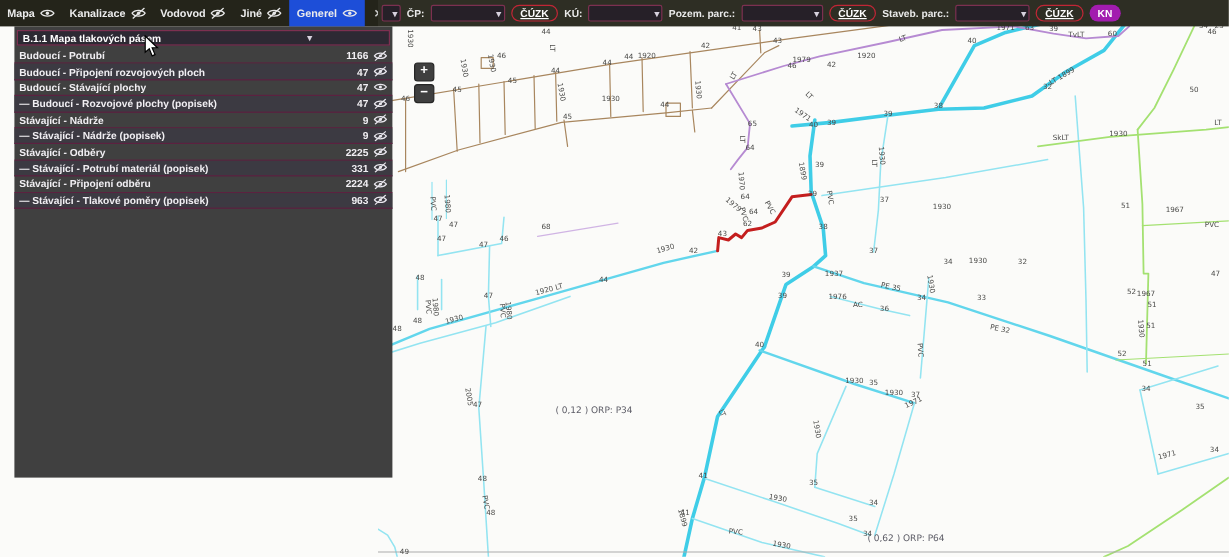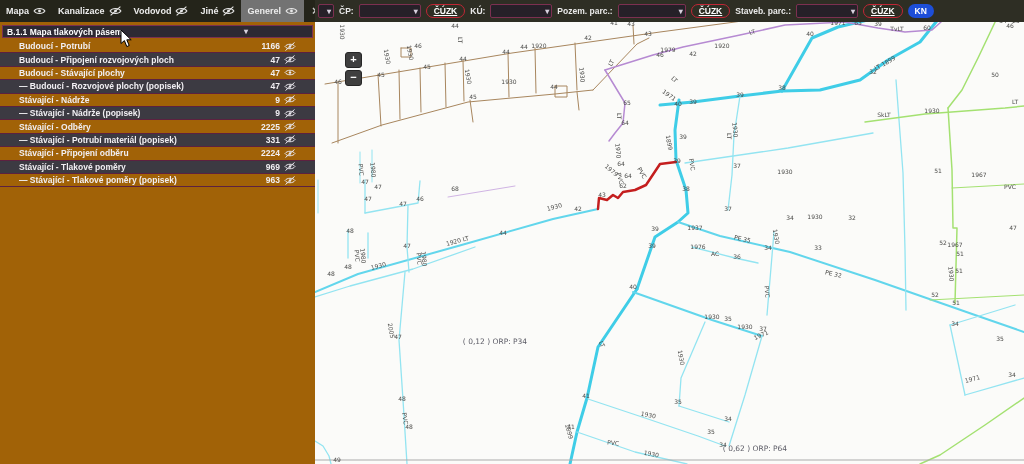--- a/index.html
+++ b/index.html
@@ -4,47 +4,47 @@
 <style>
   html,body{margin:0;padding:0;}
   body{width:1024px;height:464px;position:relative;overflow:hidden;
        font-family:"Liberation Sans",sans-serif;background:#fbfbf9;}
 
   
   .tabbar{position:absolute;left:0;top:0;width:315px;height:22px;background:#24241a;
           display:flex;align-items:stretch;z-index:30;}
   .tab{display:flex;align-items:center;gap:4px;padding:0 6px;color:#ececec;
        font-size:9px;font-weight:bold;cursor:default;}
-  .tab.active{background:#737373;}
+  .tab.active{background:#1d4ed8;}
   .tab svg{width:13px;height:10px;color:#e8e8e8;}
   .close-x{margin-left:auto;color:#c9c9c9;font-size:12px;font-weight:bold;
            padding:0 8px;display:flex;align-items:center;}
 
   
   .searchbar{position:absolute;left:315px;top:0;width:709px;height:22px;background:#2e2e24;
              display:flex;align-items:center;gap:5px;padding:0 3px;box-sizing:border-box;
              z-index:30;color:#eaeaea;font-size:8.5px;font-weight:bold;}
   .sb-label{white-space:nowrap;}
   .sel{height:14px;background:#262028;border:1px solid #7c3050;border-radius:2px;
        display:flex;align-items:center;justify-content:flex-end;color:#cfc8d4;
        font-size:8px;padding:0 2px;box-sizing:border-box;}
   .sel .chev{font-size:8px;color:#d8d2de;}
   .btn-cuzk{height:14px;border:1.5px solid #c12636;border-radius:8px;background:transparent;
             color:#fff;font-size:8.5px;font-weight:bold;display:flex;align-items:center;
             padding:0 7px;box-sizing:border-box;text-decoration:underline;}
-  .btn-kn{height:14px;border-radius:8px;background:#1d4ed8;color:#fff;font-size:8.5px;
+  .btn-kn{height:14px;border-radius:8px;background:#a21caf;color:#fff;font-size:8.5px;
           font-weight:bold;display:flex;align-items:center;padding:0 7px;box-sizing:border-box;}
 
   
-  .panel{position:absolute;left:0;top:22px;width:315px;height:442px;background:#a16207;z-index:25;}
+  .panel{position:absolute;left:12px;top:22px;width:315px;height:376px;background:#404040;z-index:25;}
   .preset{margin:3px 2px 2px 2px;height:13px;background:#2d2933;border:1px solid #7c3050;
           color:#fff;font-size:8.5px;font-weight:bold;display:flex;align-items:center;
           padding:0 4px;box-sizing:border-box;}
   .preset .chev{margin-left:auto;margin-right:60px;color:#d8d2de;font-size:8px;}
-  .layer-row{height:13.4px;display:flex;align-items:center;padding:0 19px;
+  .layer-row{height:13.4px;display:flex;align-items:center;padding:0 4px;
              box-sizing:border-box;border-bottom:1px solid #5c2140;color:#f1eff3;
              font-size:8.5px;font-weight:bold;white-space:nowrap;text-align:right;}
   .layer-row:nth-child(even){background:#3c3a42;}
   .layer-count{margin-left:auto;padding-right:4px;}
   .layer-row svg{width:12px;height:9px;color:#e9e7ee;flex:none;}
 
   
   .map{position:absolute;left:315px;top:0;width:709px;height:464px;background:#fbfbf9;}
   .map svg.canvas{position:absolute;left:0;top:0;}
   .map text{font-family:"DejaVu Sans",sans-serif;}
@@ -423,29 +423,20 @@
       <div class="layer-row">
         <span>Stávající - Připojení odběru</span>
         <span class="layer-count">2224</span>
         <svg viewBox="0 0 24 18">
           <path d="M2,9 C6,3 18,3 22,9 C18,15 6,15 2,9 Z" fill="none" stroke="currentColor" stroke-width="2"></path>
           <circle cx="12" cy="9" r="2.6" fill="currentColor"></circle>
           <line x1="3" y1="17" x2="21" y2="1" stroke="currentColor" stroke-width="2"></line>
         </svg>
       </div>
       <div class="layer-row">
-        <span>Stávající - Tlakové poměry</span>
-        <span class="layer-count">969</span>
-        <svg viewBox="0 0 24 18">
-          <path d="M2,9 C6,3 18,3 22,9 C18,15 6,15 2,9 Z" fill="none" stroke="currentColor" stroke-width="2"></path>
-          <circle cx="12" cy="9" r="2.6" fill="currentColor"></circle>
-          <line x1="3" y1="17" x2="21" y2="1" stroke="currentColor" stroke-width="2"></line>
-        </svg>
-      </div>
-      <div class="layer-row">
         <span>— Stávající - Tlakové poměry (popisek)</span>
         <span class="layer-count">963</span>
         <svg viewBox="0 0 24 18">
           <path d="M2,9 C6,3 18,3 22,9 C18,15 6,15 2,9 Z" fill="none" stroke="currentColor" stroke-width="2"></path>
           <circle cx="12" cy="9" r="2.6" fill="currentColor"></circle>
           <line x1="3" y1="17" x2="21" y2="1" stroke="currentColor" stroke-width="2"></line>
         </svg>
       </div>
     </div>
 </div>

